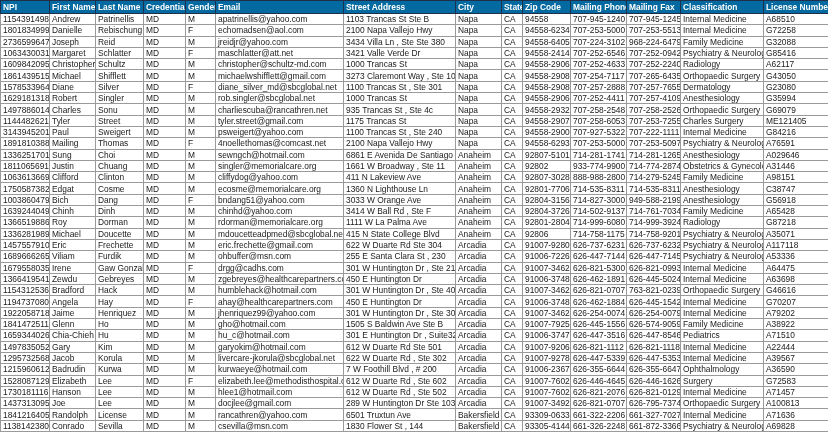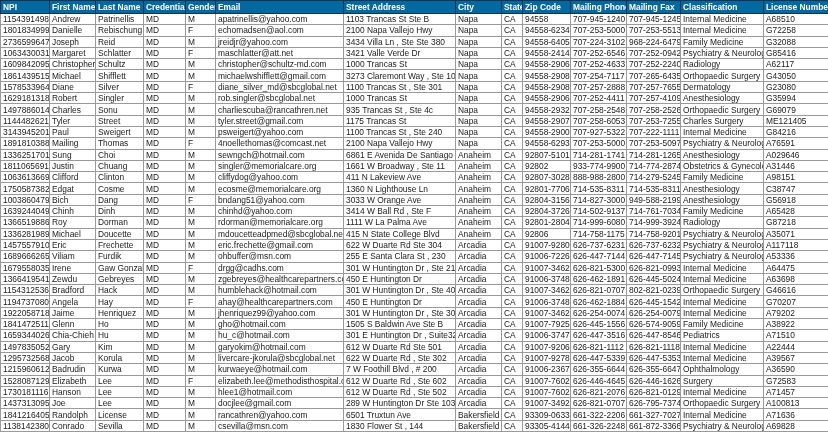--- a/index.html
+++ b/index.html
@@ -437,21 +437,21 @@
         <td>Bradford</td>
         <td>Hack</td>
         <td>MD</td>
         <td>M</td>
         <td>humblehack@hotmail.com</td>
         <td>301 W Huntington Dr , Ste 408</td>
         <td>Arcadia</td>
         <td>CA</td>
         <td>91007-3462</td>
         <td>626-821-0707</td>
-        <td>802-821-0239</td>
+        <td>763-821-0239</td>
         <td>Orthopaedic Surgery</td>
         <td>G46616</td>
       </tr>
       <tr class="data">
         <td>1194737080</td>
         <td>Angela</td>
         <td>Hay</td>
         <td>MD</td>
         <td>F</td>
         <td>ahay@healthcarepartners.com</td>

